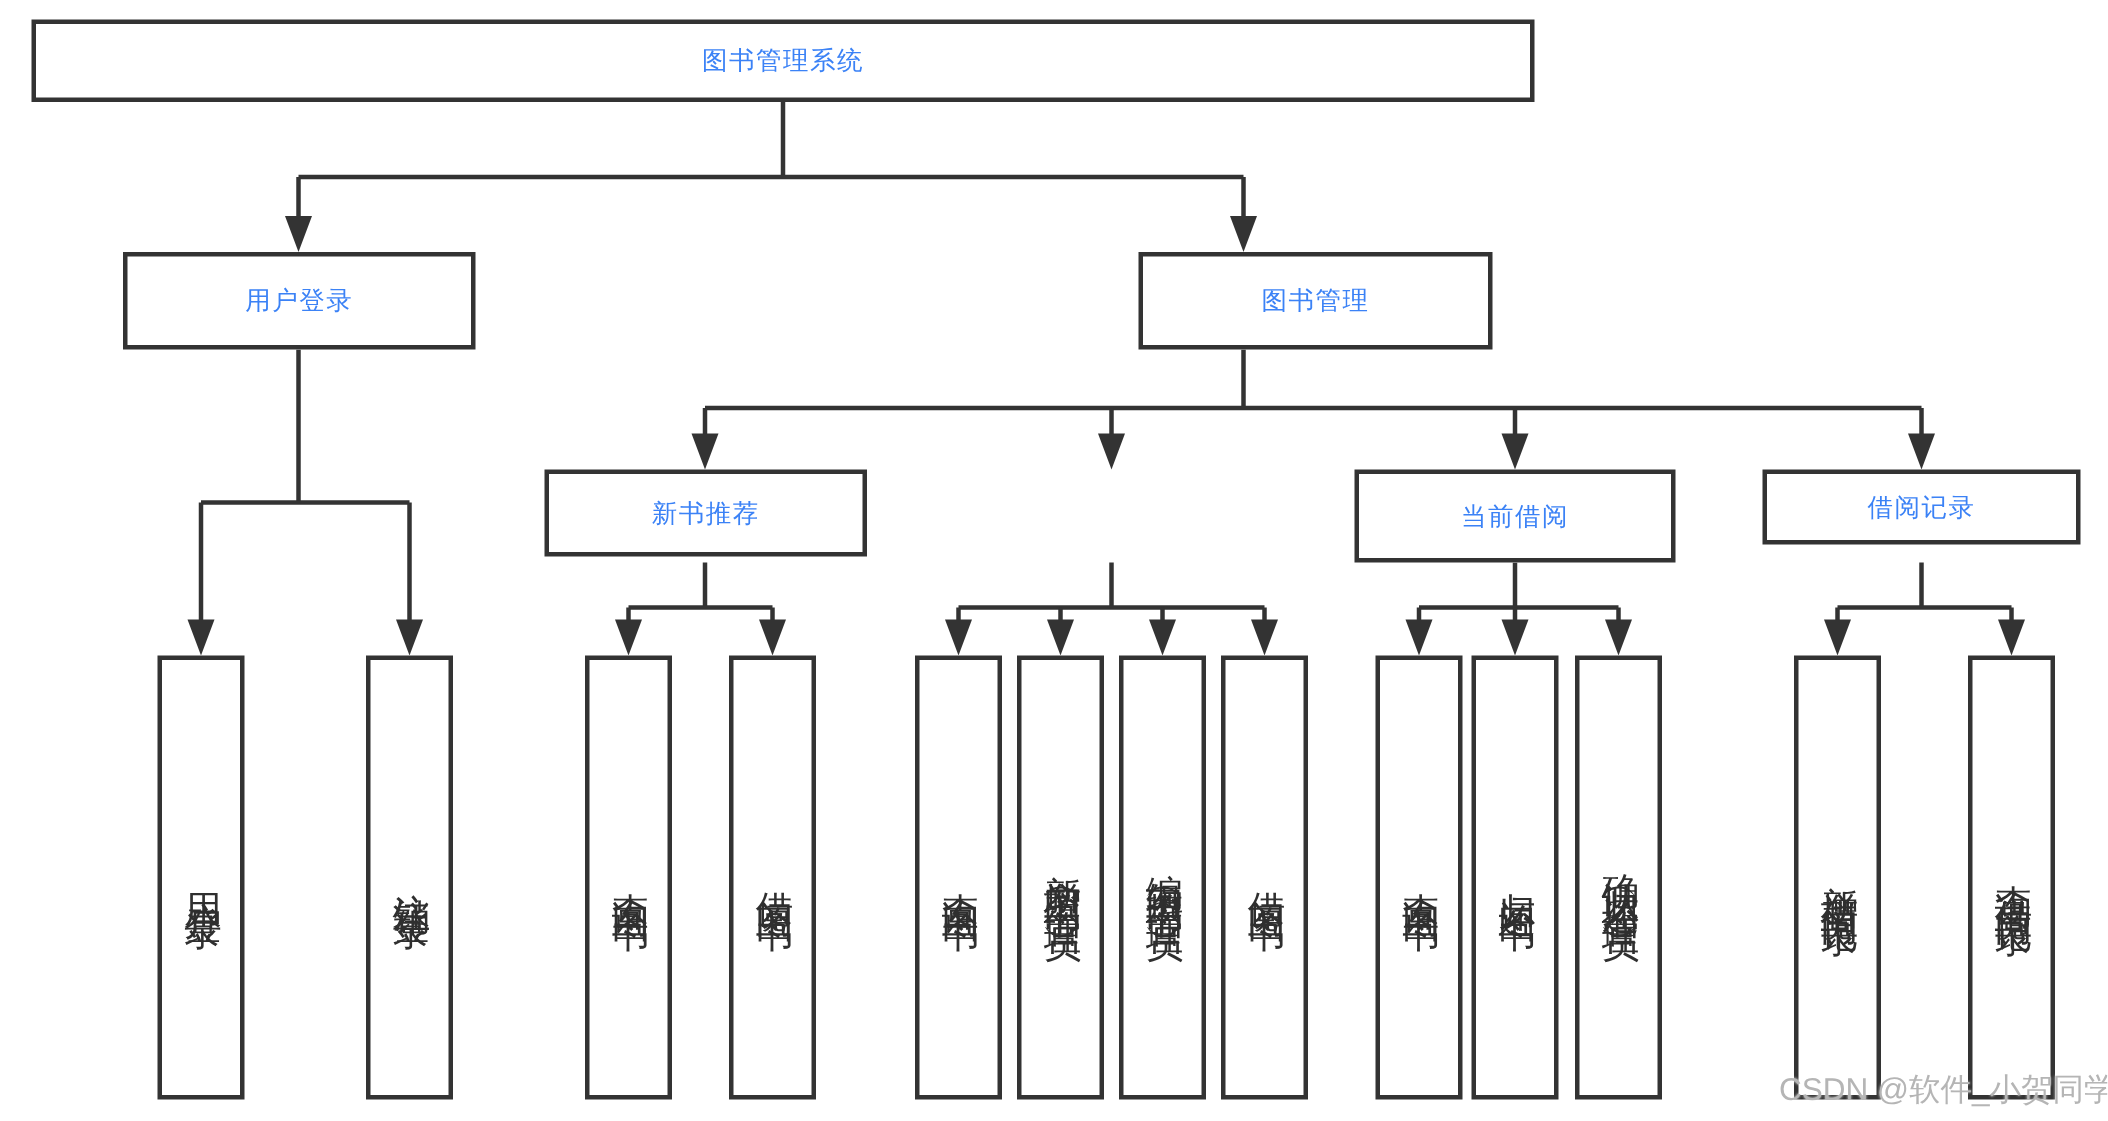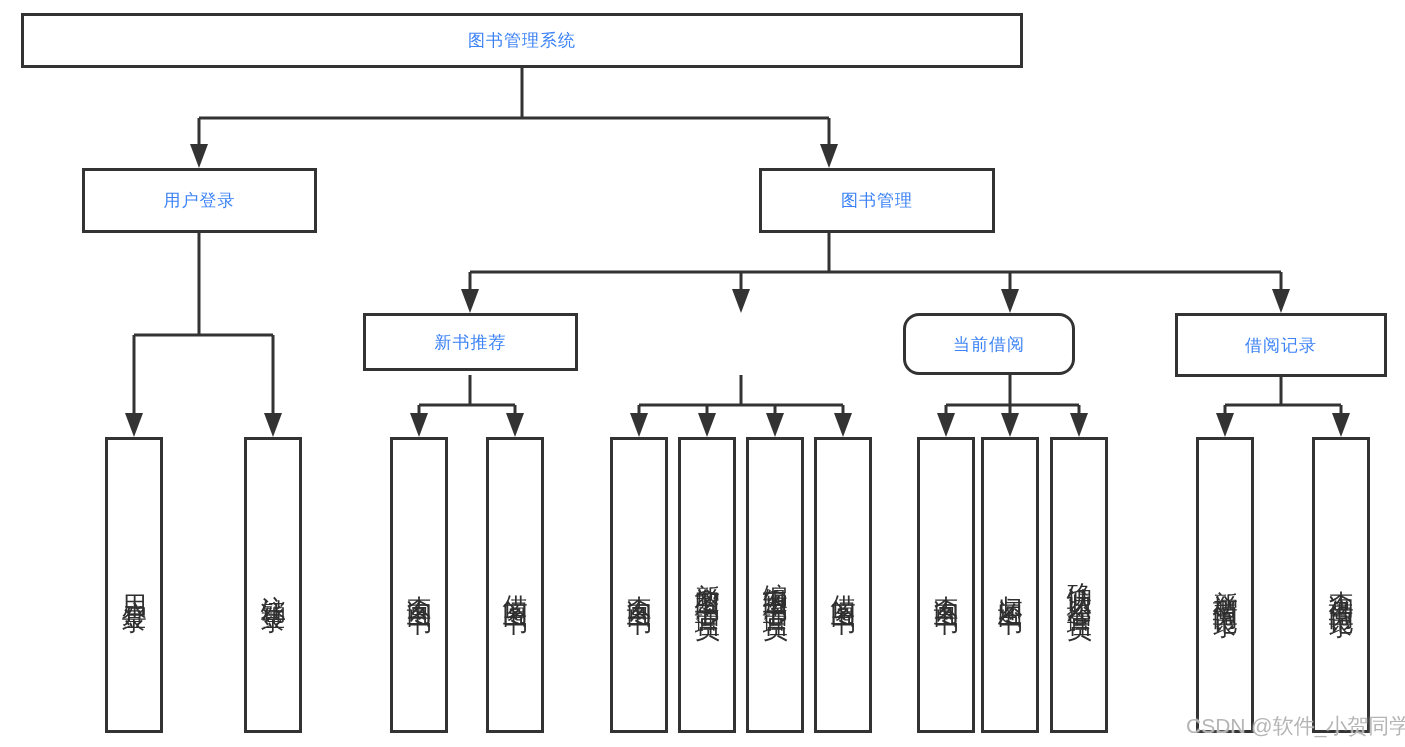--- a/index.html
+++ b/index.html
@@ -45,22 +45,22 @@
     line-height: 1.1;
     color: #2f2f2f;
     max-height: 286px;
   }
   
   .n-root    { left: 21px;   top: 13px;  width: 1002px; height: 55px; }
   .n-login   { left: 82px;   top: 168px; width: 235px;  height: 65px; }
   .n-mgmt    { left: 711px;  top: 168px; width: 236px;  height: 65px; margin-left: 48px; }
   .n-g0 { left: 363px;  top: 313px; width: 215px; height: 58px; text-align: right; }
   .n-g1 { left: 634px;  top: 313px; width: 214px; height: 62px; }
-  .n-g2 { left: 903px;  top: 313px; width: 172px; height: 62px; border-radius: 16px; }
-  .n-g3 { left: 1175px; top: 313px; width: 212px; height: 64px; align-items: center; }
+  .n-g2 { left: 903px;  top: 313px; width: 214px; height: 62px; }
+  .n-g3 { left: 1175px; top: 313px; width: 212px; height: 50px; align-items: center; }
   .leaf { top: 437px; width: 58px; height: 296px; }
   .l-login0 { left: 105px; }
   .l-login1 { left: 244px; }
   .l-g0c0 { left: 390px; }
   .l-g0c1 { left: 486px; }
   .l-g1c0 { left: 610px; }
   .l-g1c1 { left: 678px; }
   .l-g1c2 { left: 746px; }
   .l-g1c3 { left: 814px; }
   .l-g2c0 { left: 917px; }

